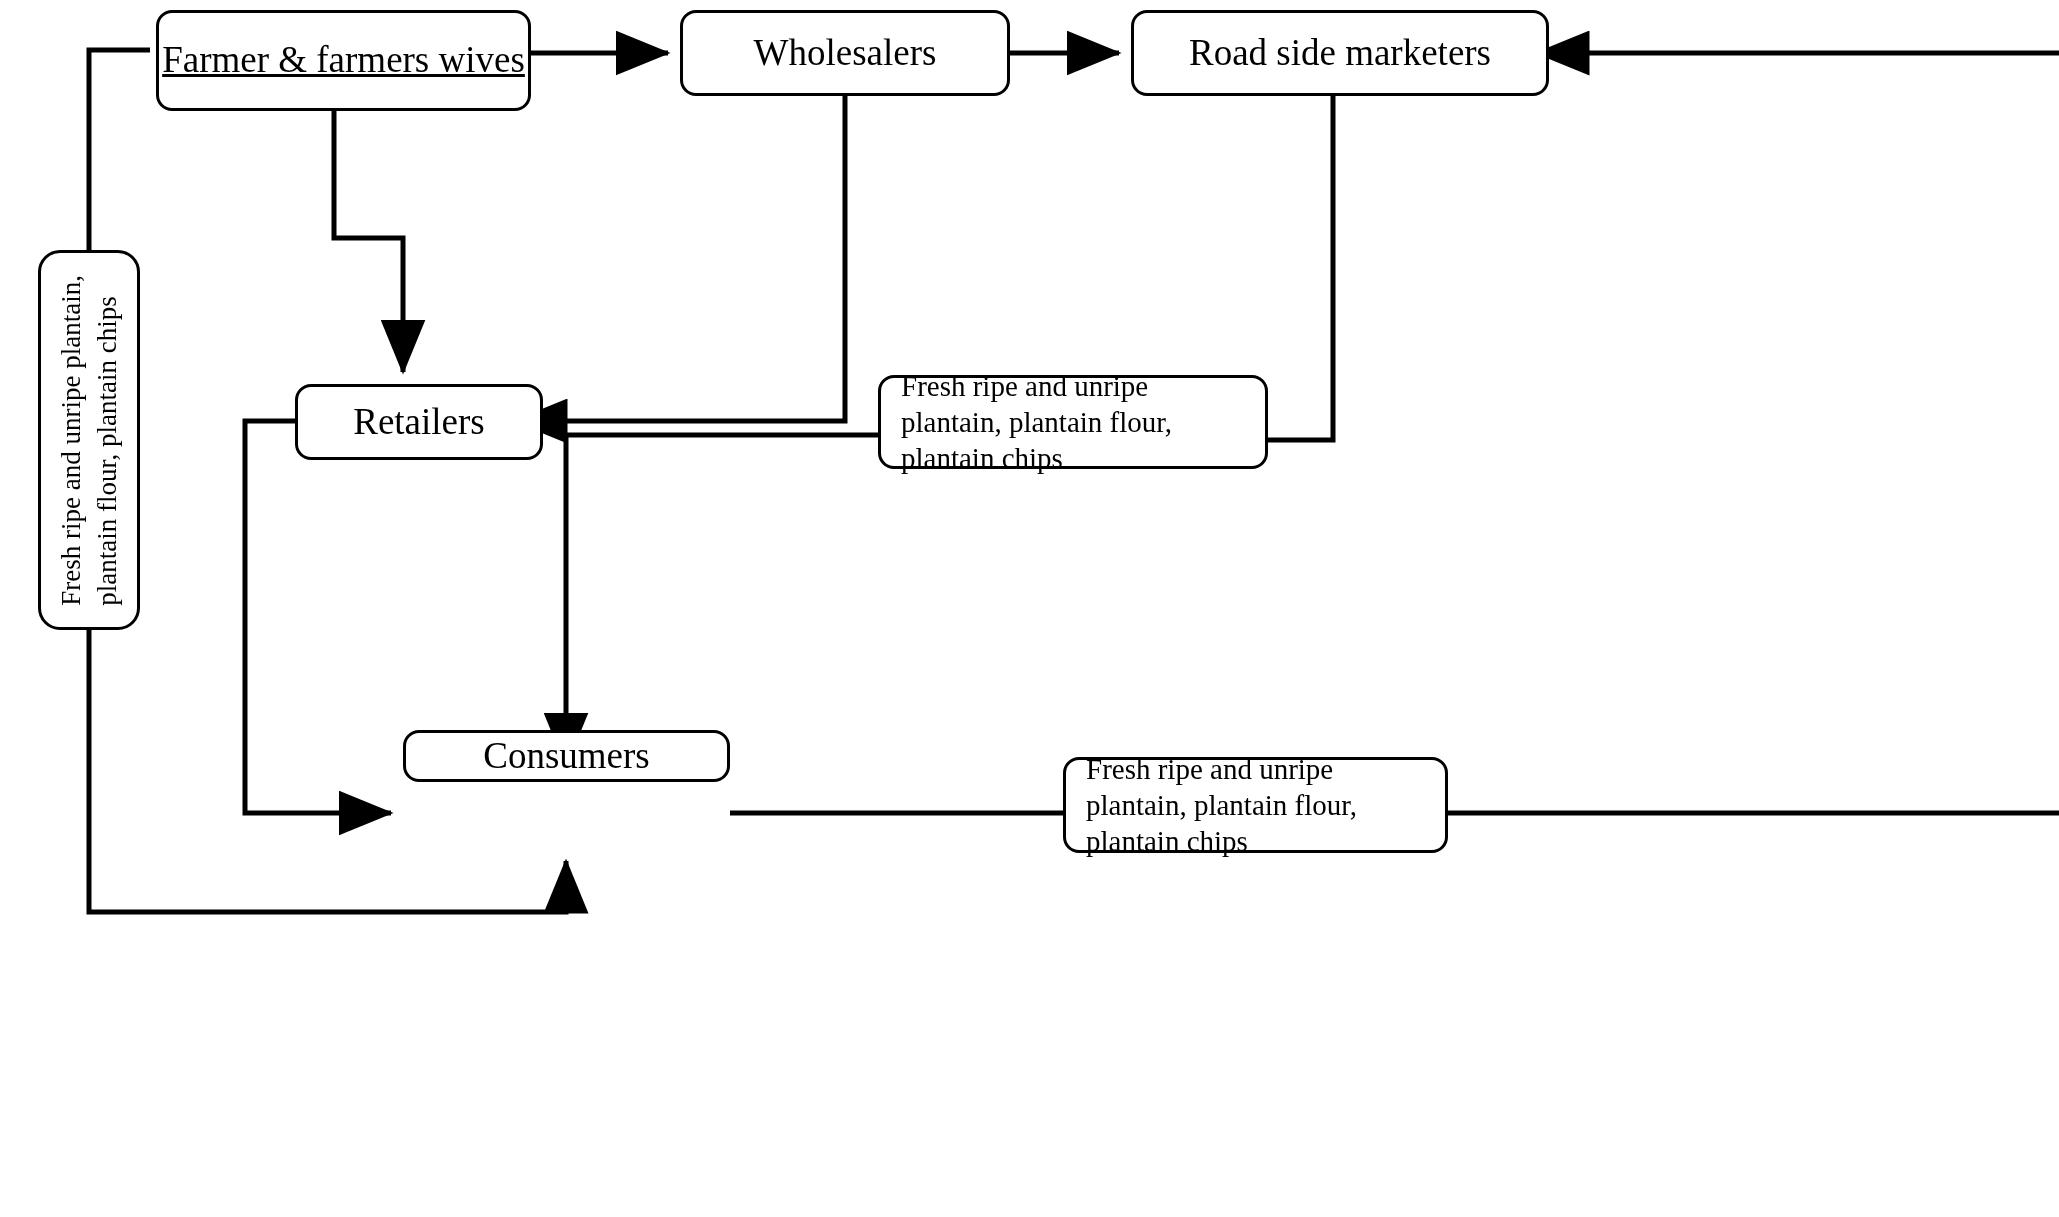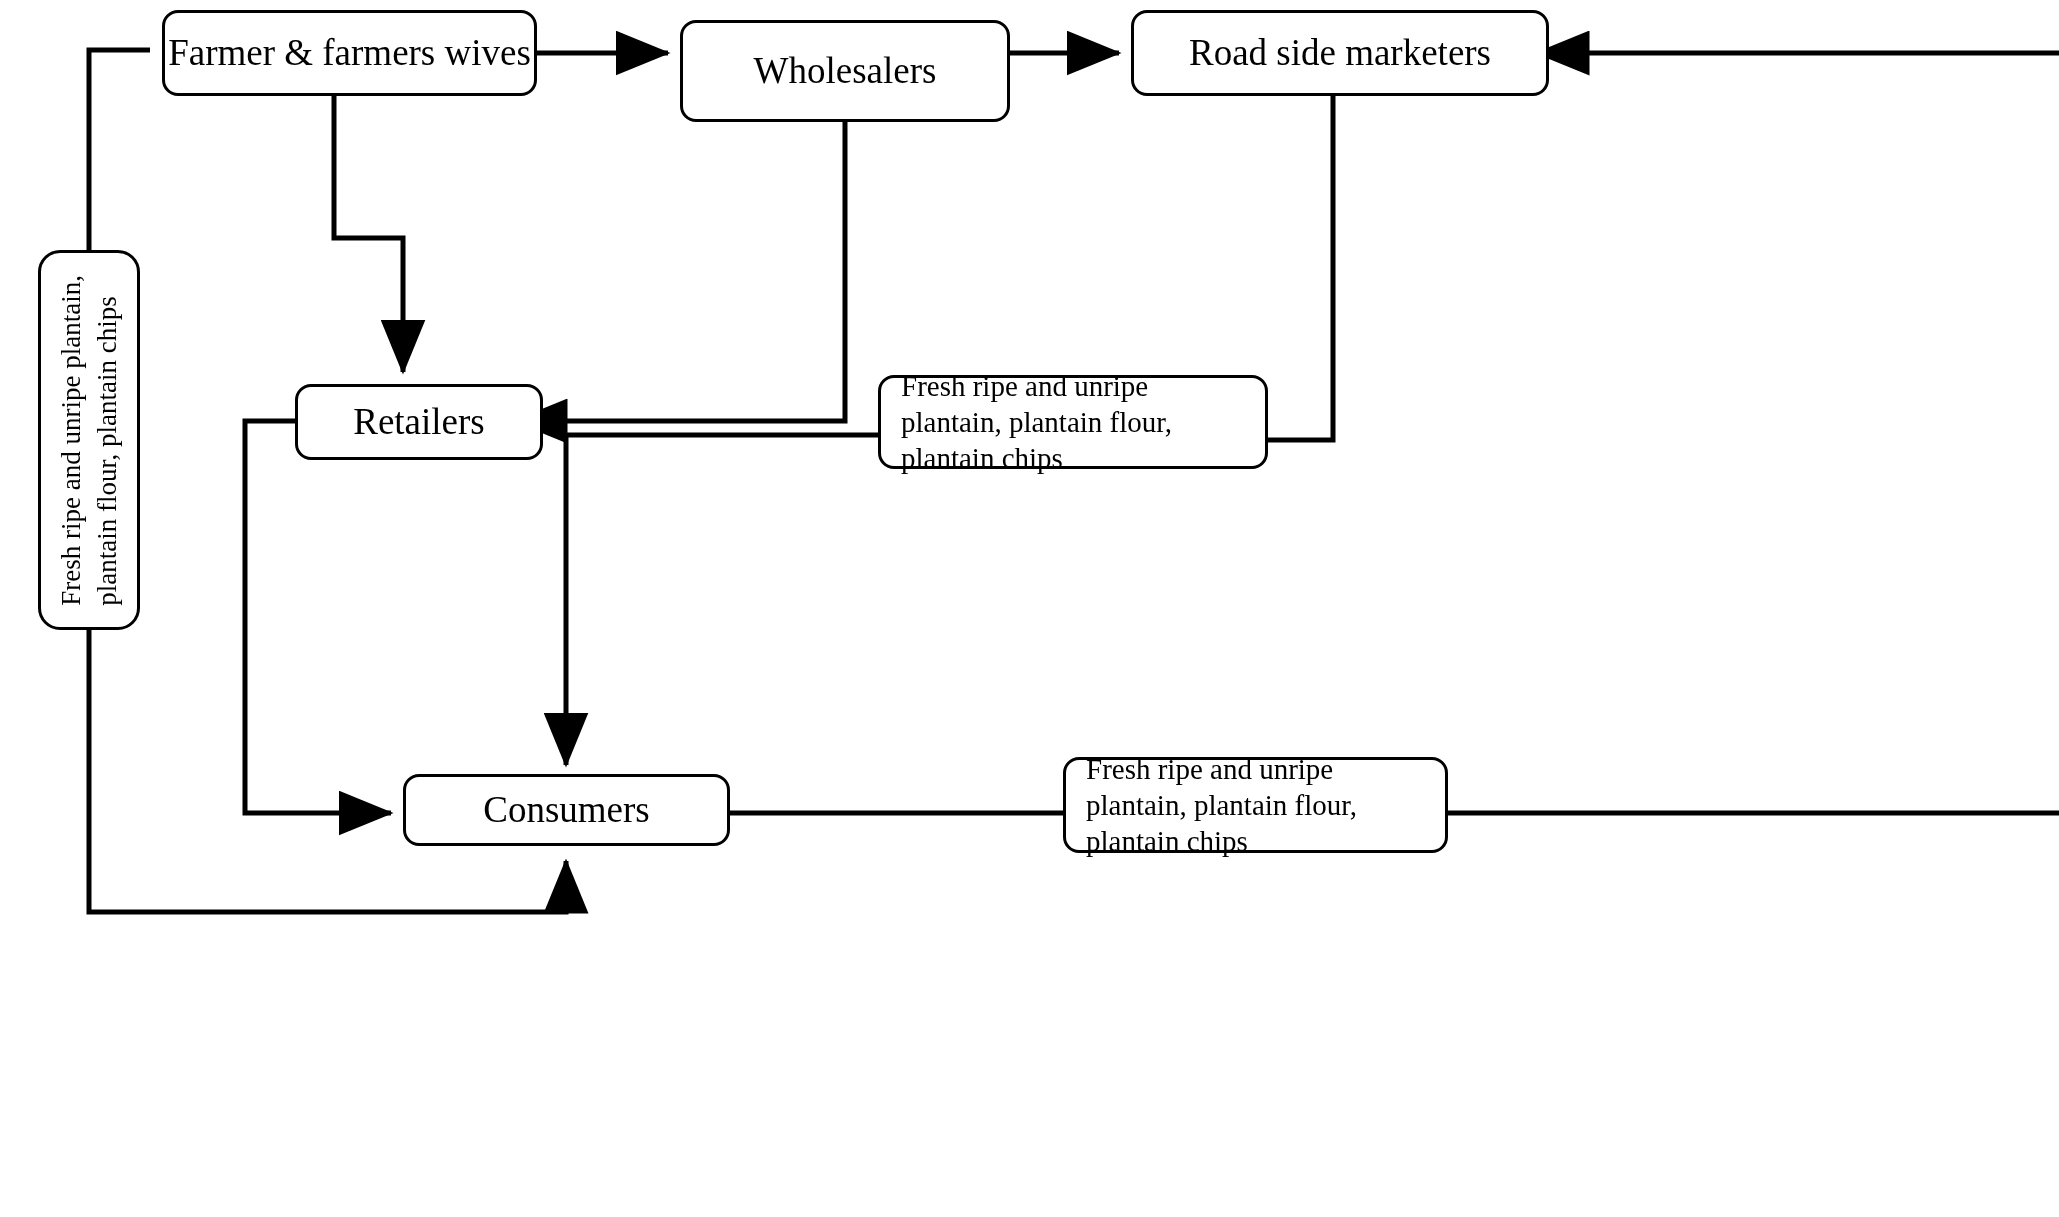--- a/index.html
+++ b/index.html
@@ -55,25 +55,25 @@
   }
   .node.vertical-note .node-label {
     font-size: 27px;
     writing-mode: vertical-rl;
     transform: rotate(180deg);
     text-align: left;
     line-height: 1.35;
     white-space: pre-line;
   }
   
-  #node-farmer      { left: 162px;  top: 10px;   width: 375px; height: 86px; }
-  #node-wholesalers { left: 680px;  top: 20px;   width: 330px; height: 102px; }
+  #node-farmer      { left: 156px;  top: 10px;   width: 375px; height: 101px; text-decoration: underline; }
+  #node-wholesalers { left: 680px;  top: 10px;   width: 330px; height: 86px; }
   #node-roadside    { left: 1131px; top: 10px;   width: 418px; height: 86px; }
   #node-retailers   { left: 295px;  top: 384px;  width: 248px; height: 76px; }
-  #node-consumers   { left: 403px;  top: 774px;  width: 327px; height: 72px; }
+  #node-consumers   { left: 403px;  top: 730px;  width: 327px; height: 52px; }
   #node-note-left   { left: 38px;   top: 250px;  width: 102px; height: 380px; }
   #node-note-mid    { left: 878px;  top: 375px;  width: 390px; height: 94px; }
   #node-note-bottom { left: 1063px; top: 757px;  width: 385px; height: 96px; }
 </style>
 </head>
 <body>
 
 <div id="stage">
 
   <svg id="edges" viewBox="0 0 2059 1217">

